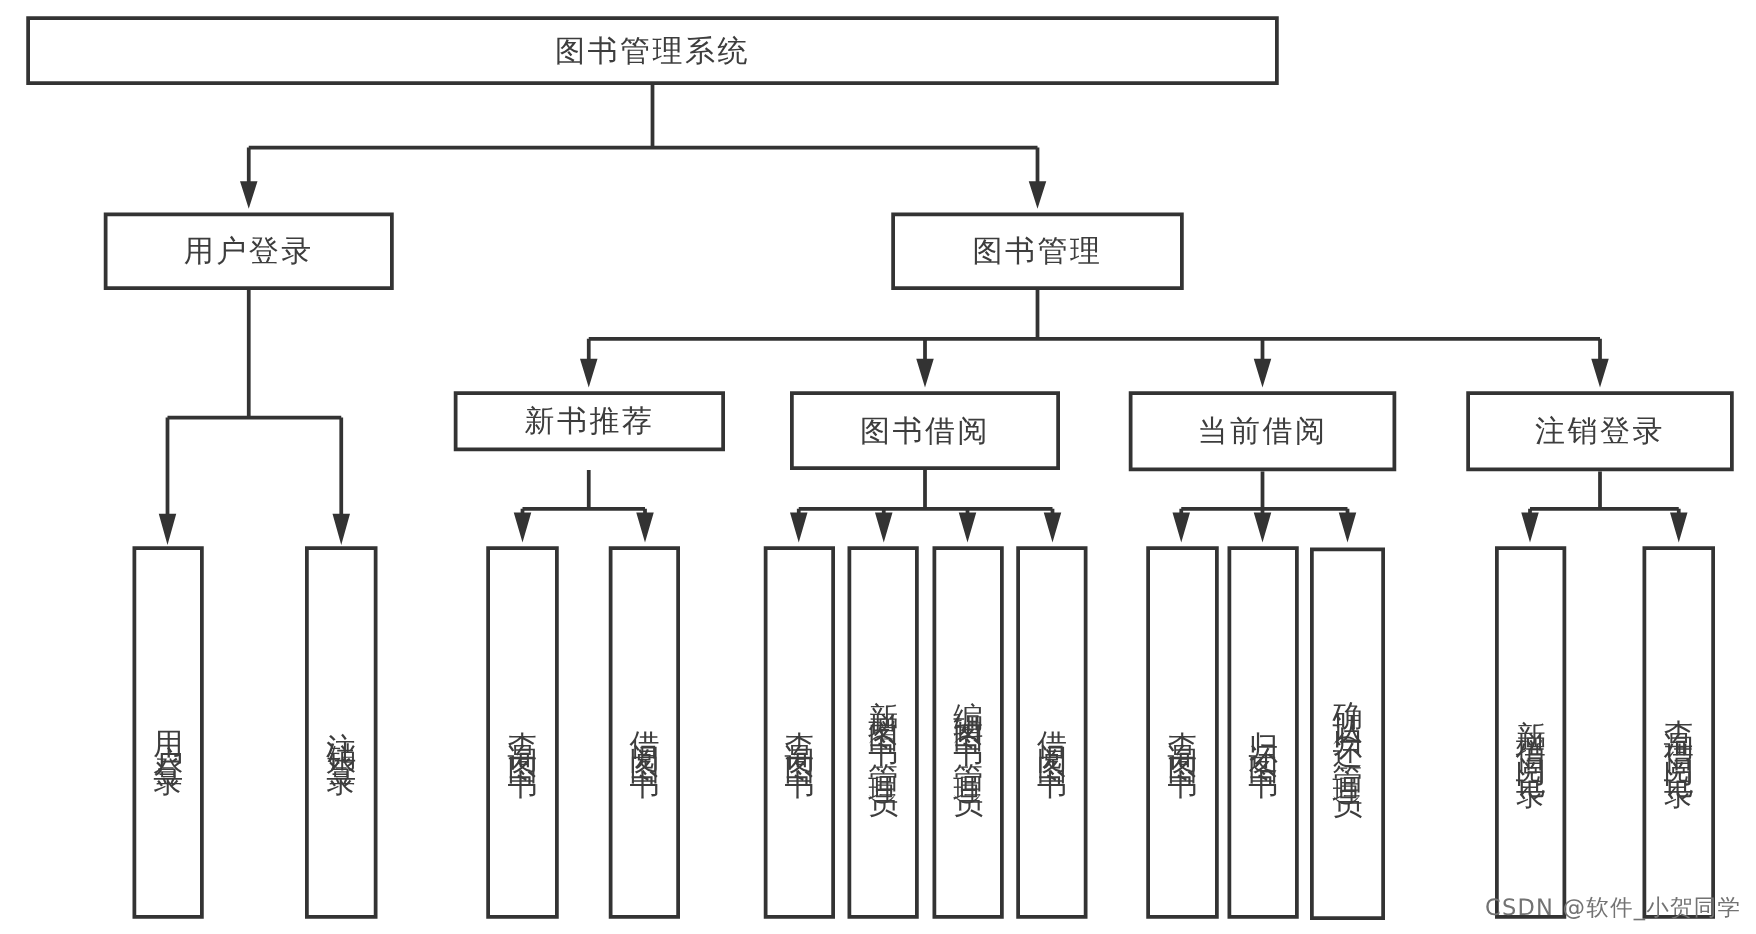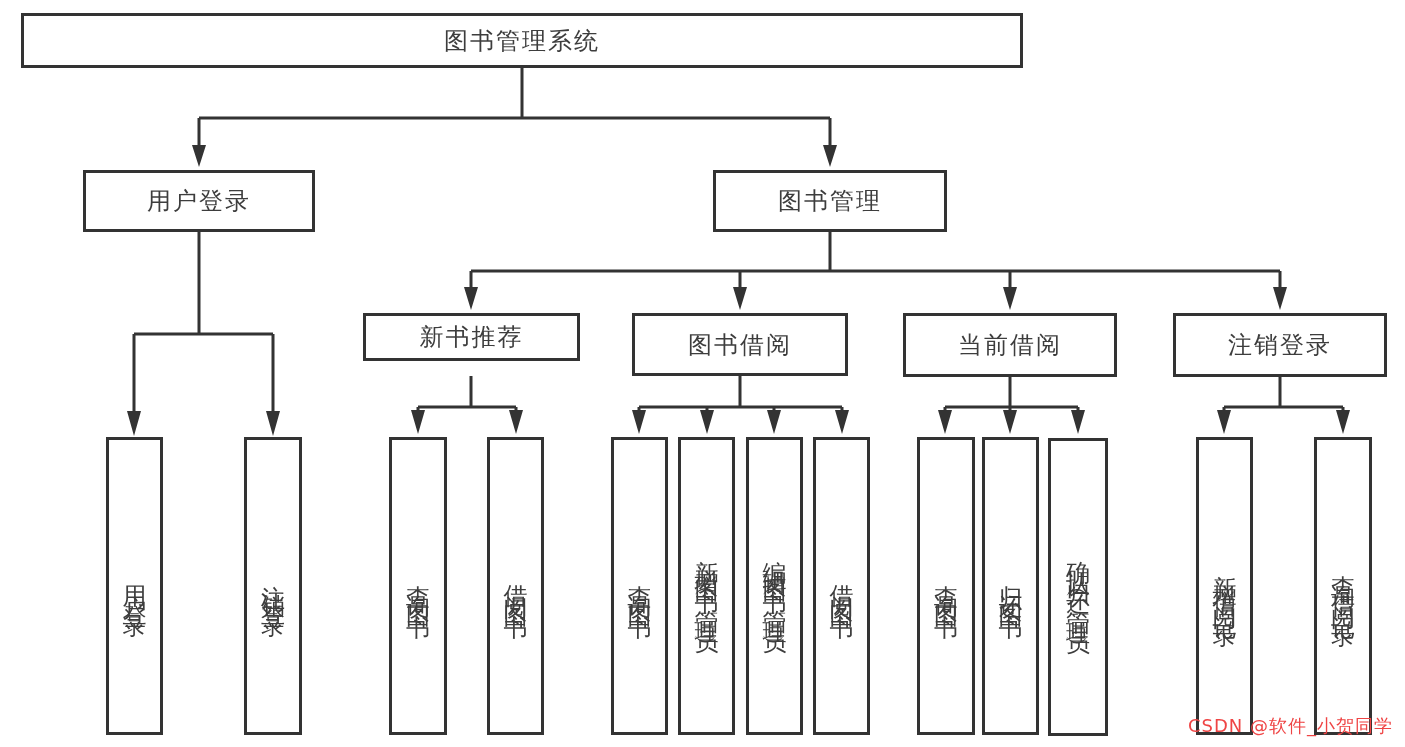--- a/index.html
+++ b/index.html
@@ -25,21 +25,21 @@
   .node.h{letter-spacing:2px;white-space:nowrap;}
   .node.v{
     writing-mode:vertical-rl;
     text-orientation:mixed;
     letter-spacing:10px;
     line-height:1;
   }
   .watermark{
     position:absolute;
     z-index:3;
-    color:#ef4444;
+    color:#737373;
     font-size:18px;
     letter-spacing:1px;
     white-space:nowrap;
   }
 </style>
 </head>
 <body>
 
 <div class="stage">
 

